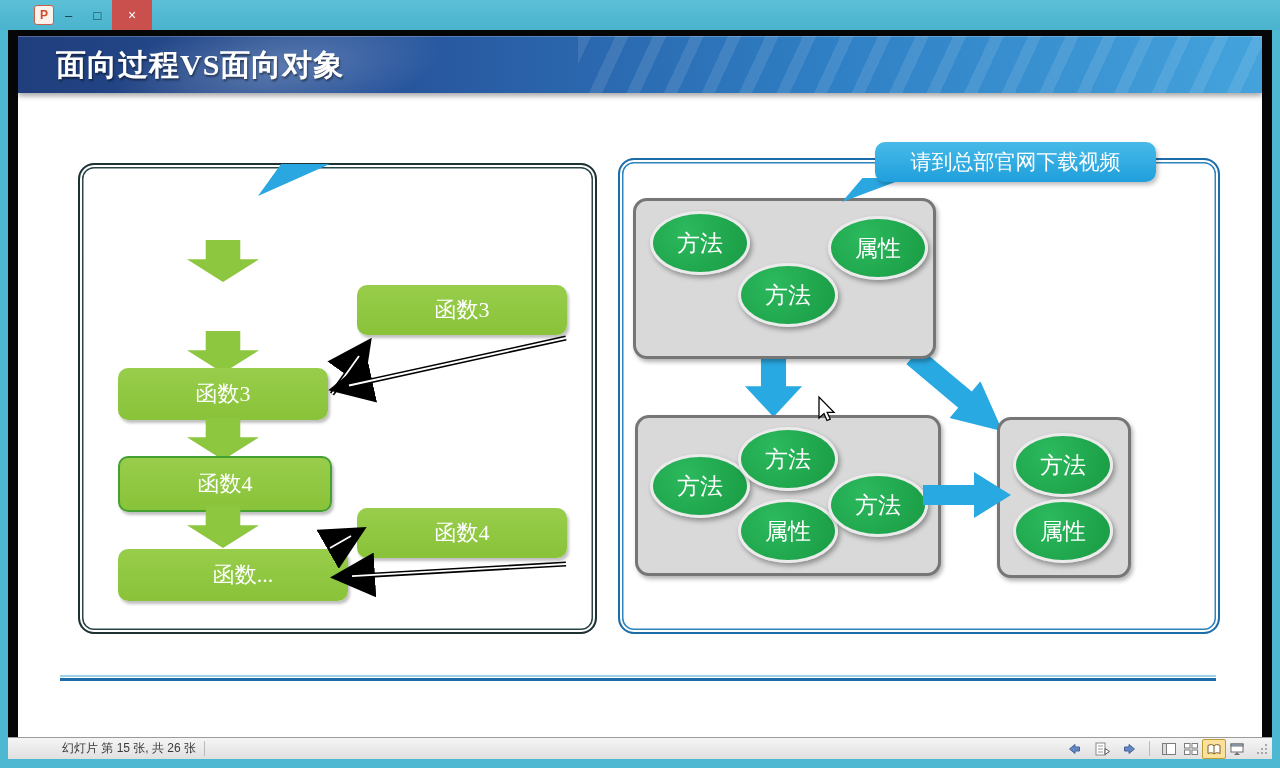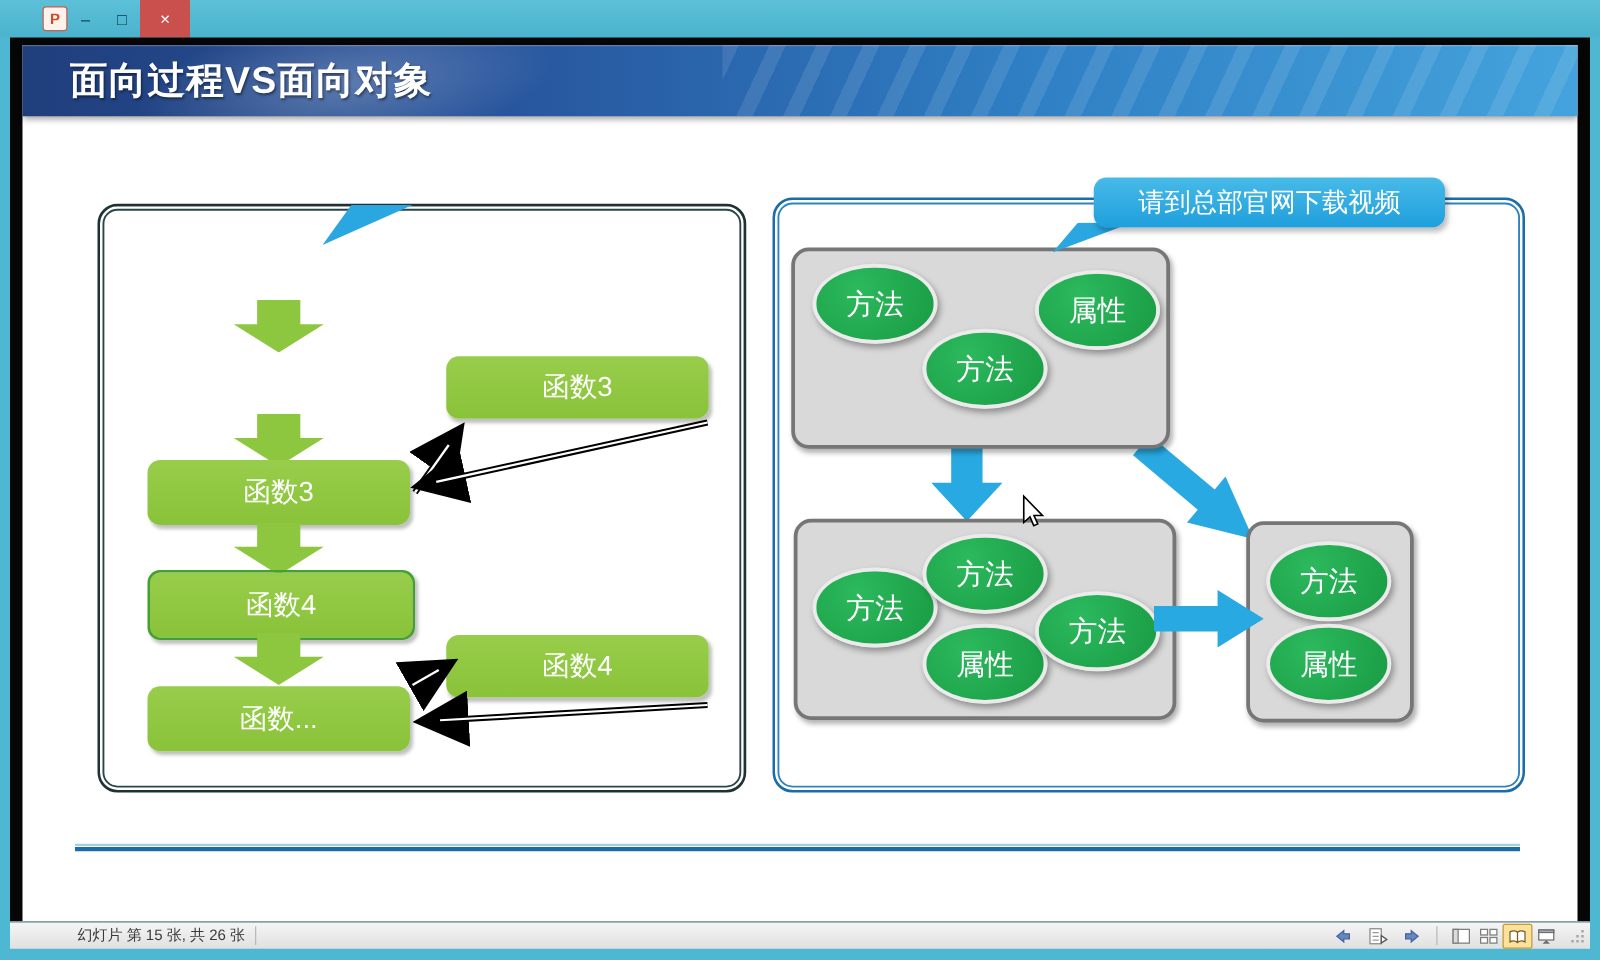--- a/index.html
+++ b/index.html
@@ -34,20 +34,21 @@
     width:40px;background:#c9504c;color:#fff;font-size:14px;margin-right:8px;
   }
   
   .stage{
     position:absolute;left:8px;top:30px;width:1264px;height:707px;
     background:#060606;
   }
   .slide{
     position:absolute;left:10px;top:6px;width:1244px;height:701px;
     background:#ffffff;
+    font-family:Liberation Serif, serif;
   }
   
   .band{
     position:absolute;left:0;top:0;width:1244px;height:57px;
     background:linear-gradient(90deg,#203e7c 0%,#27549c 30%,#2f7fc4 65%,#44a3dc 100%);
     box-shadow:0 3px 5px rgba(0,0,0,.35), inset 0 1px 0 rgba(255,255,255,.22);
     overflow:hidden;
   }
   .band::before{
     content:"";position:absolute;left:70px;top:-34px;width:380px;height:130px;
@@ -187,21 +188,21 @@
     <div class="frame dark"></div>
 
     <div class="frame blue"></div>
 
     <div class="garrow" style="top:204px;"></div>
     <div class="garrow" style="top:295px;"></div>
     <div class="fnbox" style="top:332px;">函数3</div>
     <div class="garrow" style="top:382px;"></div>
     <div class="fnbox outlined" style="top:420px;">函数4</div>
     <div class="garrow" style="top:470px;"></div>
-    <div class="fnbox" style="top:513px;">函数...</div>
+    <div class="fnbox" style="top:513px;padding-left:20px;">函数...</div>
 
     <div class="fnbox side" style="top:249px;">函数3</div>
     <div class="fnbox side" style="top:472px;">函数4</div>
 
     <svg class="overlay" width="1244" height="701" viewBox="0 0 1244 701">
       <defs>
         <marker id="ah" markerWidth="9" markerHeight="9" refX="7" refY="4.5" orient="auto">
           <path d="M0,0 L9,4.5 L0,9 Z" fill="#000"></path>
         </marker>
       </defs>

